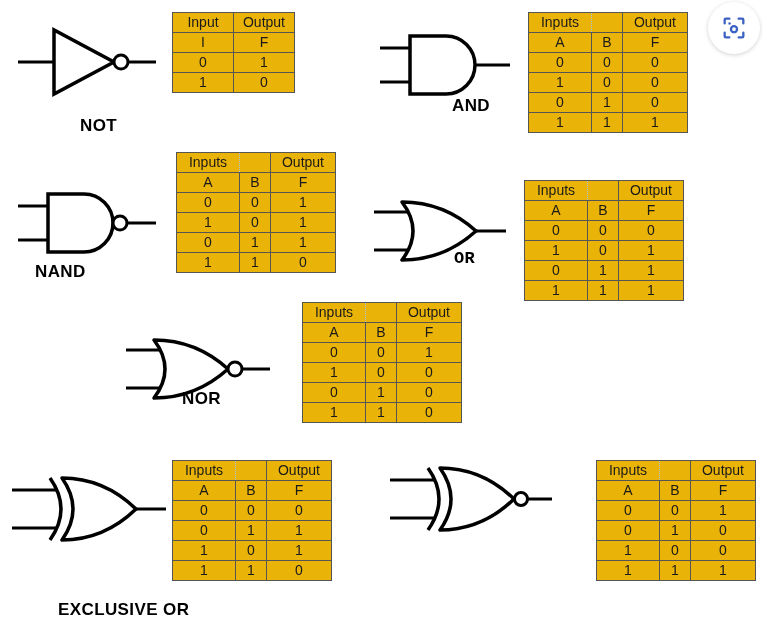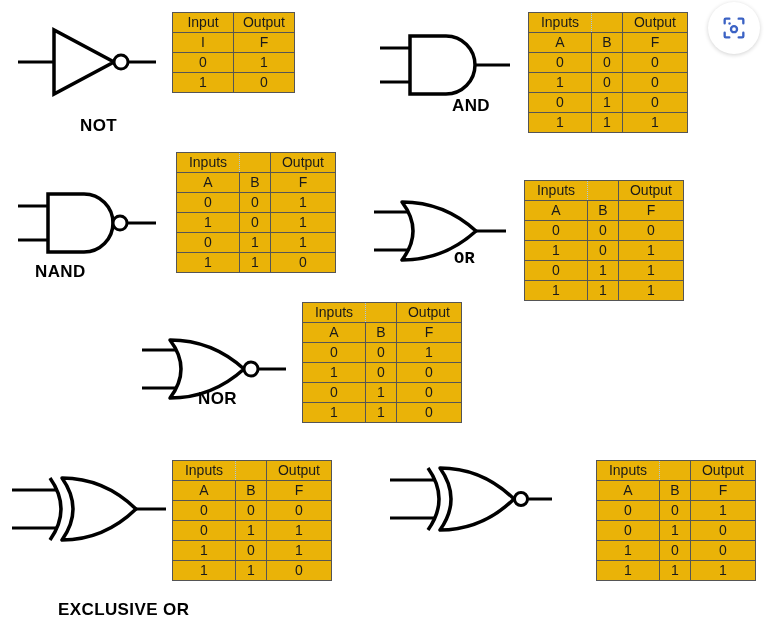--- a/index.html
+++ b/index.html
@@ -249,21 +249,21 @@
     <td>1</td>
   </tr>
   <tr>
     <td>1</td>
     <td>1</td>
     <td>1</td>
   </tr>
 </tbody>
   </table>
 
-<div class="gate-block" style="left:140px; top:334px; width:170px; height:90px;">
+<div class="gate-block" style="left:124px; top:334px; width:170px; height:90px;">
   <svg class="gate-symbol" width="170" height="90" viewBox="0 0 170 90">
     <line x1="2" y1="16" x2="40" y2="16" stroke="#000" stroke-width="3"></line>
     <line x1="2" y1="54" x2="40" y2="54" stroke="#000" stroke-width="3"></line>
     <path d="M30,6 Q52,35 30,64 Q72,64 104,35 Q72,6 30,6 Z" fill="#ffffff" stroke="#000" stroke-width="3.5" stroke-linejoin="round"></path>
     <circle cx="111" cy="35" r="7" fill="#ffffff" stroke="#000" stroke-width="3"></circle>
     <line x1="118" y1="35" x2="146" y2="35" stroke="#000" stroke-width="3"></line>
   </svg>
   <div class="gate-label" style="left:58px; top:55px;">NOR</div>
 </div>
 

